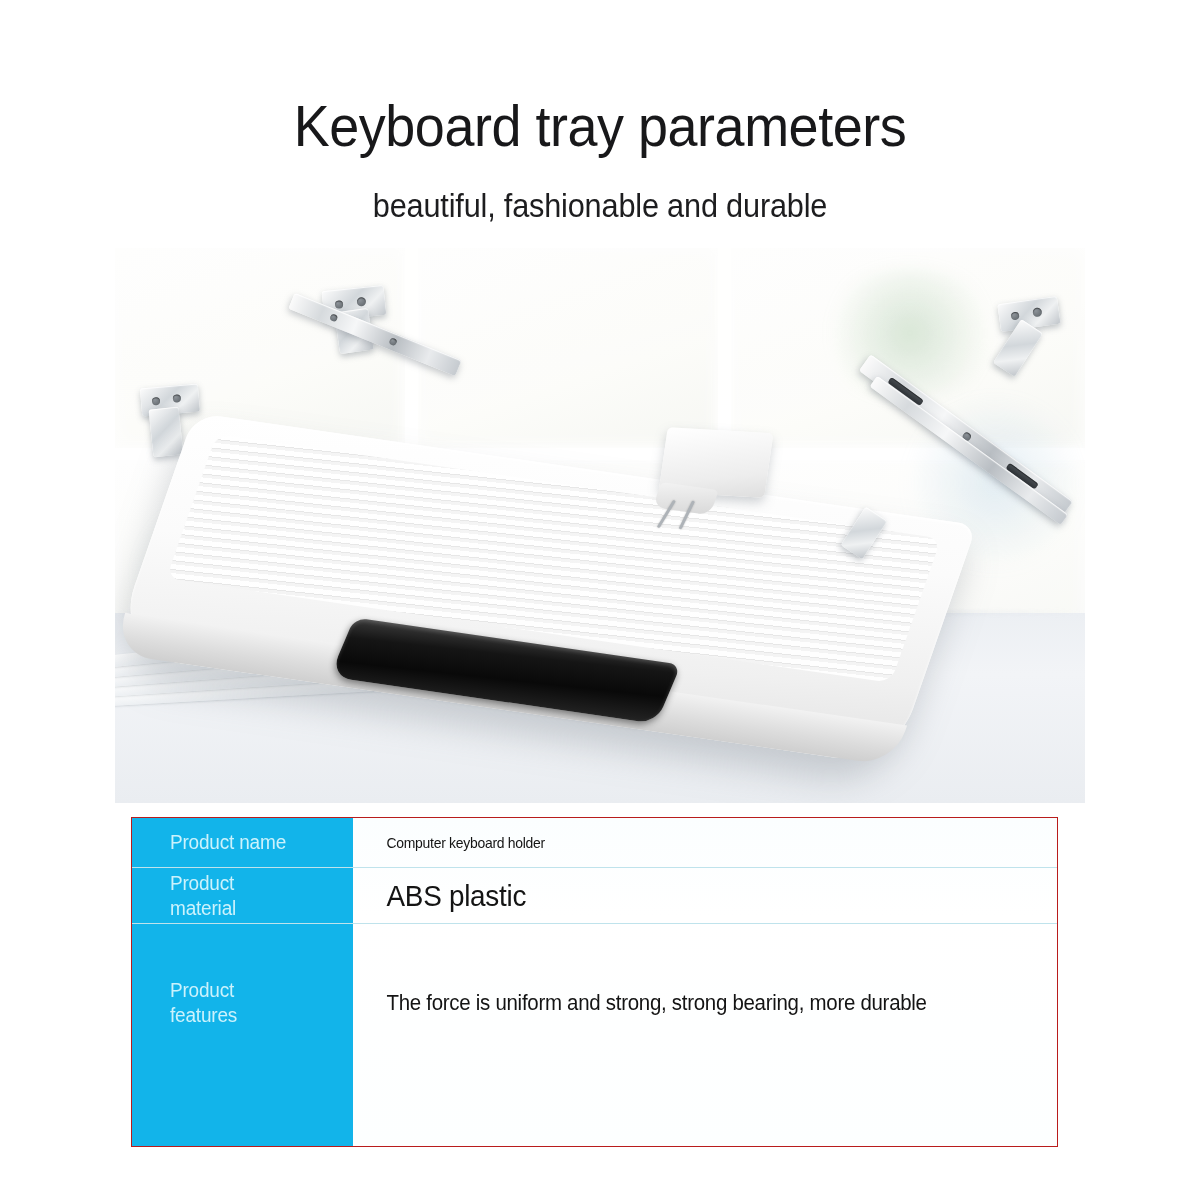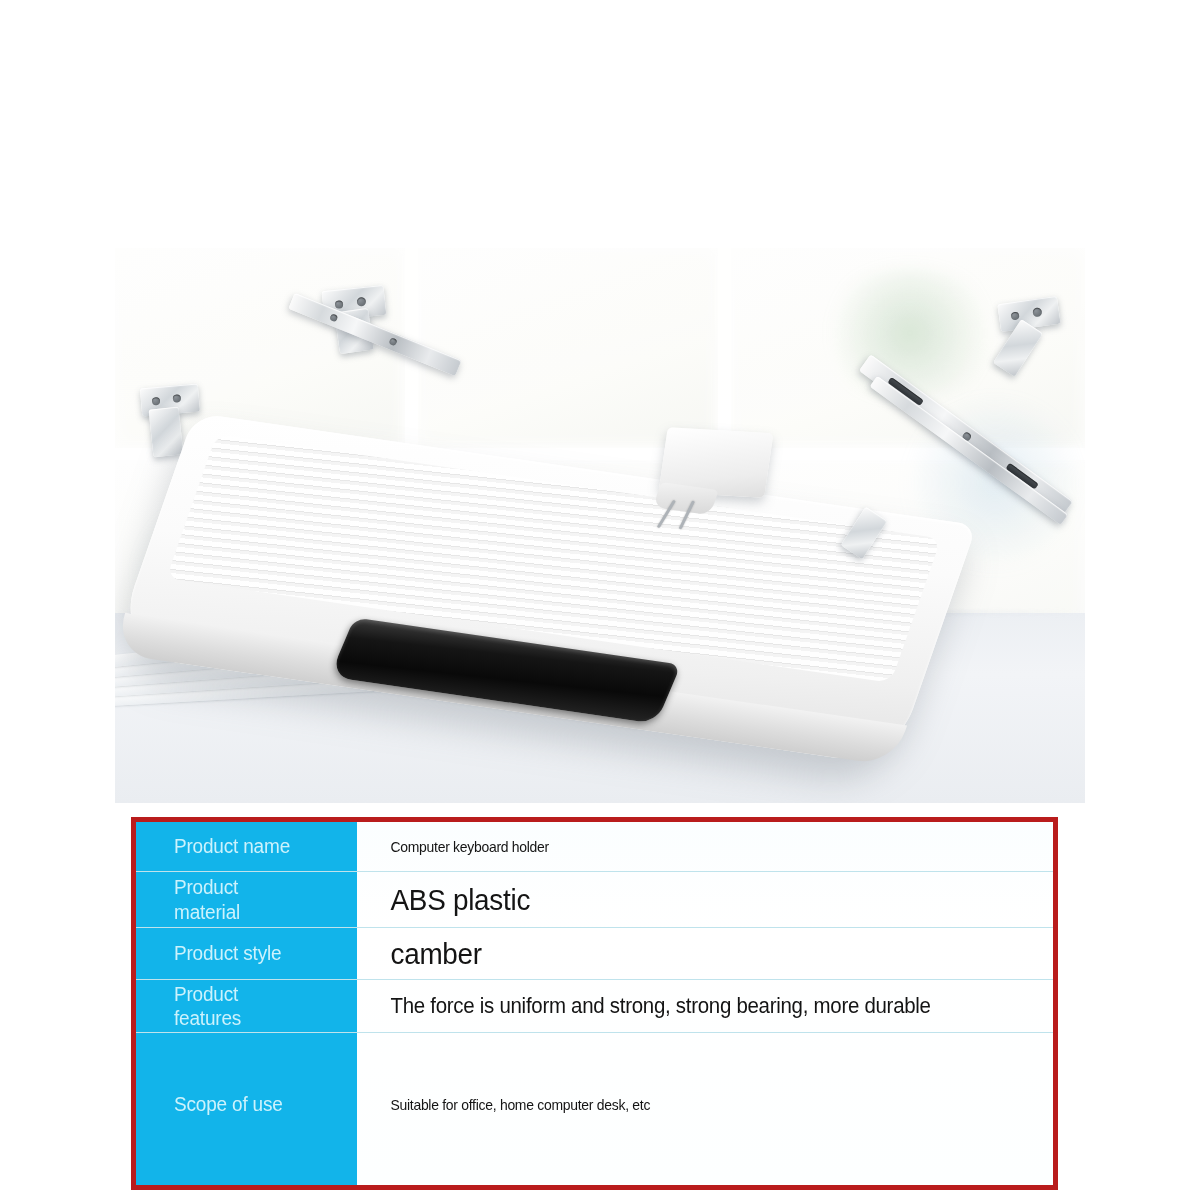--- a/index.html
+++ b/index.html
@@ -161,22 +161,22 @@
     box-shadow:inset 0 1px 1px rgba(0,0,0,.45);
   }
   .slot{
     position:absolute;border-radius:3px;
     background:linear-gradient(180deg,#4d5257,#2b2f33);
     box-shadow:inset 0 1px 1px rgba(0,0,0,.5);
   }
 
   
   .table{
-    position:absolute;left:131px;top:817px;width:927px;height:373px;
-    border:5px solid #b91c1c;box-sizing:border-box;
+    position:absolute;left:131px;top:817px;width:927px;height:330px;
+    border:1px solid #b91c1c;box-sizing:border-box;
   }
   .labelcol{
     position:absolute;left:0;top:0;width:221px;height:100%;
     background:#12b4ea;
   }
   .rows{position:absolute;left:0;top:0;width:100%;height:100%;}
   .row{
     position:absolute;left:0;width:100%;
     box-sizing:border-box;border-bottom:1px solid #bfe3ec;
     display:flex;align-items:center;
@@ -200,20 +200,24 @@
   .valuebg{
     position:absolute;left:221px;top:0;right:0;height:100%;
     background:linear-gradient(180deg,#fbfeff,#ffffff 30%,#fdffff);
   }
 </style>
 </head>
 <body>
 
 <div class="page">
 
+  <div class="header">
+    <div class="title">Keyboard tray parameters</div>
+    <div class="subtitle">beautiful, fashionable and durable</div>
+  </div>
 
   <div class="photo">
     <div class="wall"></div>
 
     <div class="panes">
       <div class="pane" style="left:0;top:0;width:290px;height:200px;"></div>
       <div class="pane" style="left:303px;top:0;width:300px;height:200px;"></div>
       <div class="pane" style="left:616px;top:0;width:354px;height:200px;"></div>
       <div class="pane" style="left:0;top:212px;width:290px;height:218px;"></div>
       <div class="pane" style="left:303px;top:212px;width:300px;height:218px;"></div>
@@ -300,33 +304,25 @@
         <div class="r-label">Product name</div>
         <div class="r-value v-sm">Computer keyboard holder</div>
       </div>
 
       <div class="row" style="top:50px;height:56px;">
         <div class="r-label" style="white-space:pre-line;">Product
 material</div>
         <div class="r-value v-lg">ABS plastic</div>
       </div>
 
-      <div class="row" style="top:106px;height:52px;">
-        <div class="r-label">Product style</div>
-        <div class="r-value v-lg">camber</div>
-      </div>
 
       <div class="row" style="top:158px;height:53px;">
         <div class="r-label" style="white-space:pre-line;">Product
 features</div>
         <div class="r-value v-md">The force is uniform and strong, strong bearing, more durable</div>
       </div>
 
 
-      <div class="row" style="top:263px;height:38px;border-bottom:none;">
-        <div class="r-label">Scope of use</div>
-        <div class="r-value v-sm">Suitable for office, home computer desk, etc</div>
-      </div>
 
     </div>
   </div>
 
 </div>
 
 </body></html>

